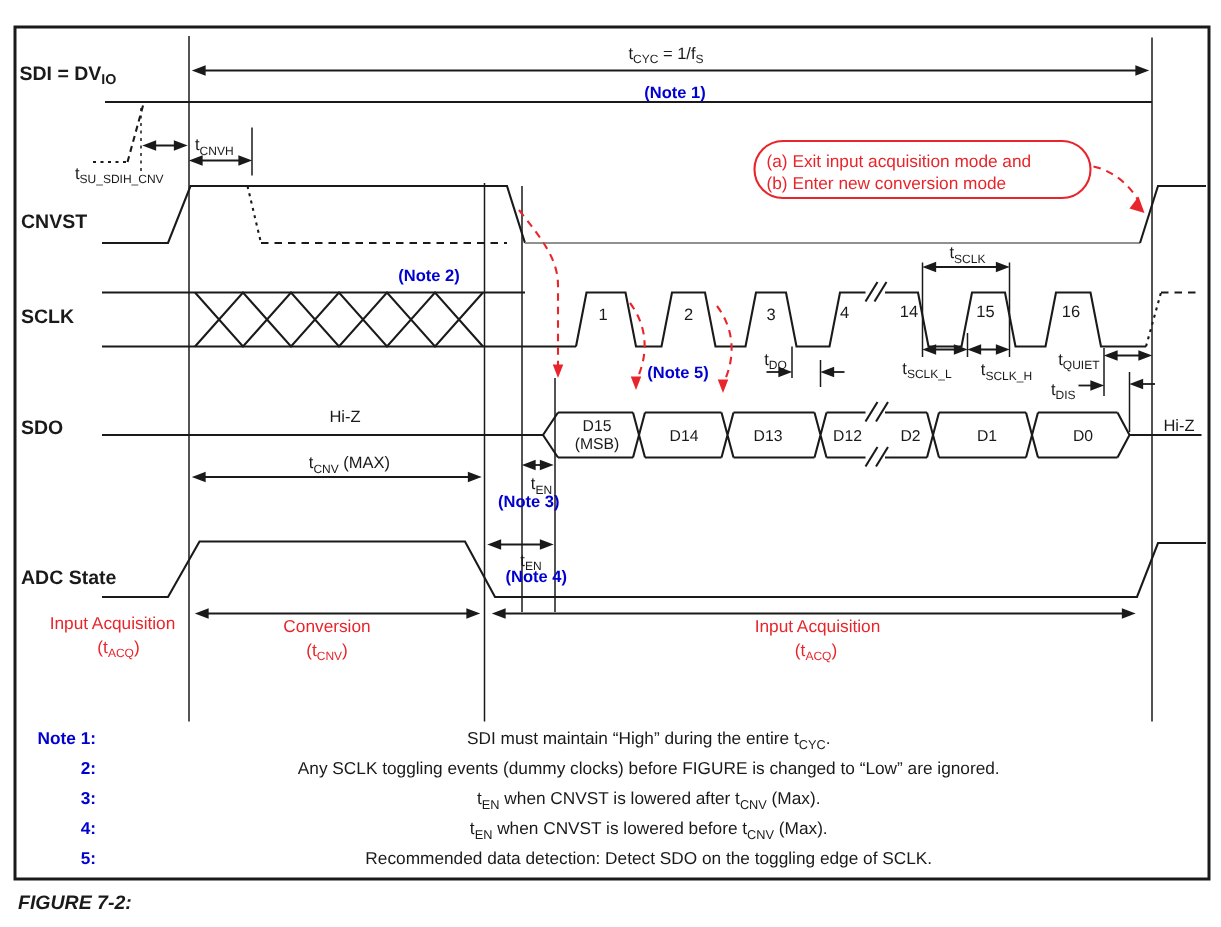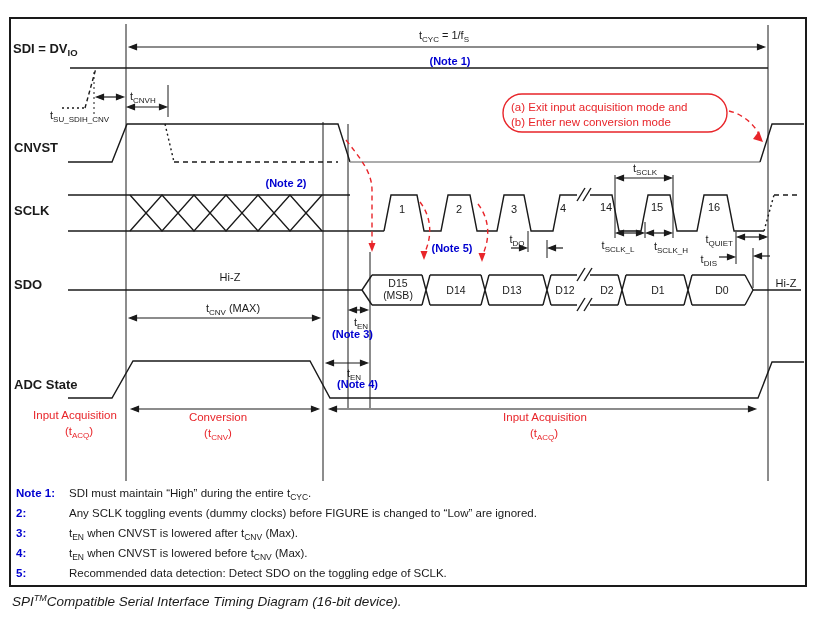--- a/index.html
+++ b/index.html
@@ -14,22 +14,22 @@
   .rtxt{font-size:11.5px;fill:#e8252a;}
   .num{font-size:11px;}
   .bit{font-size:10.5px;}
   .wave{stroke:#1a1a1a;stroke-width:1.4;fill:none;}
   .wgray{stroke:#909090;stroke-width:1.4;fill:none;}
   .grid{stroke:#1a1a1a;stroke-width:1;fill:none;}
   .meas{stroke:#1a1a1a;stroke-width:1.2;fill:none;}
   .redln{stroke:#e8252a;stroke-width:1.4;fill:none;}
   #notes{position:absolute;left:16px;top:483px;width:780px;font-size:11.5px;}
   .note-row{display:flex;line-height:20px;}
-  .nlabel{flex:none;width:48px;padding-right:5px;color:#0000d0;font-weight:bold;}
-  .nbody{flex:1;}
+  .nlabel{flex:none;width:48px;text-align:right;padding-right:5px;color:#0000d0;font-weight:bold;}
+  .nbody{flex:1;text-align:center;}
   #notes sub,.nbody sub{font-size:8.5px;line-height:0;}
   #caption{position:absolute;left:12px;top:594px;width:790px;display:flex;font-style:italic;font-size:13px;}
   #fig-label{font-weight:bold;width:152px;flex:none;}
   #fig-title{font-size:13.5px;}
   #fig-title sup{font-size:9px;line-height:0;}
 </style>
 </head>
 <body>
 
 <svg width="814" height="618" viewBox="0 0 814 618">
@@ -237,14 +237,14 @@
     <span class="nlabel">4:</span>
     <span class="nbody">t<sub>EN</sub> when CNVST is lowered before t<sub>CNV</sub> (Max).</span>
   </div>
   <div class="note-row">
     <span class="nlabel">5:</span>
     <span class="nbody">Recommended data detection: Detect SDO on the toggling edge of SCLK.</span>
   </div>
 </div>
 
 <div id="caption">
-  <span id="fig-title">SPI<sup>TM</sup>Compatible Serial Interface Timing Diagram (16-bit device).</span>
+  <span id="fig-label">FIGURE 7-2:</span>
 </div>
 
 </body></html>

